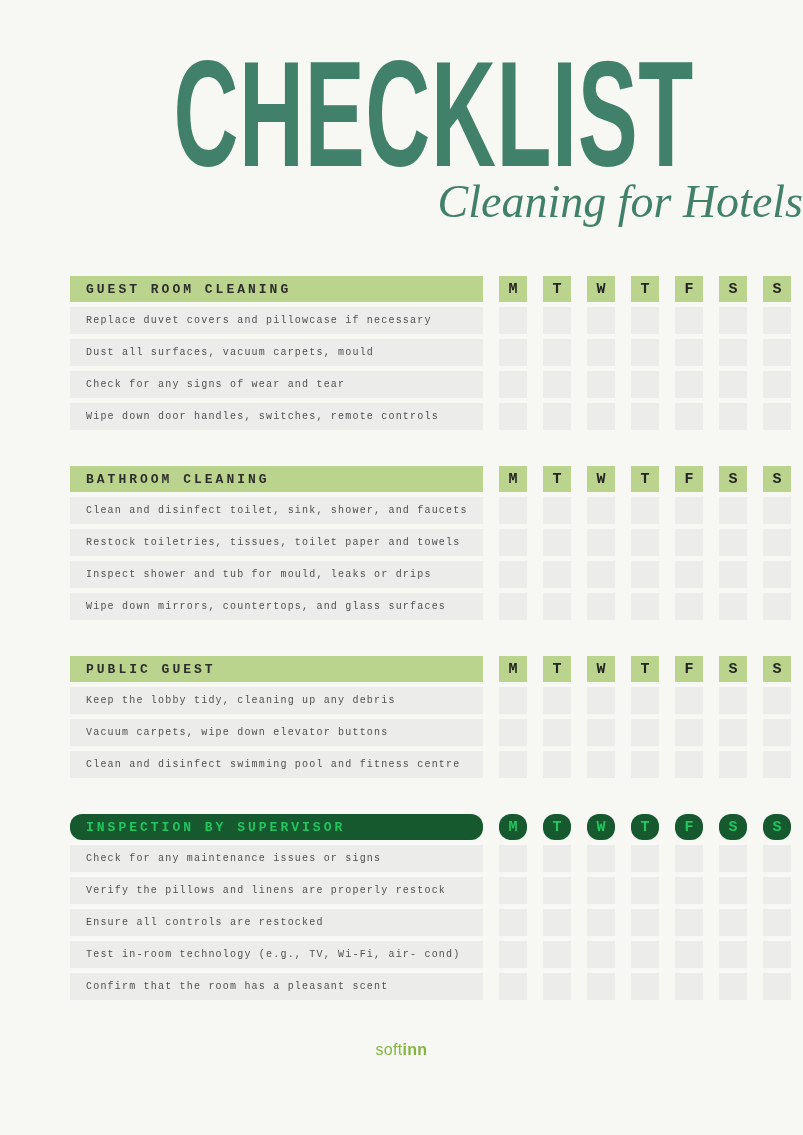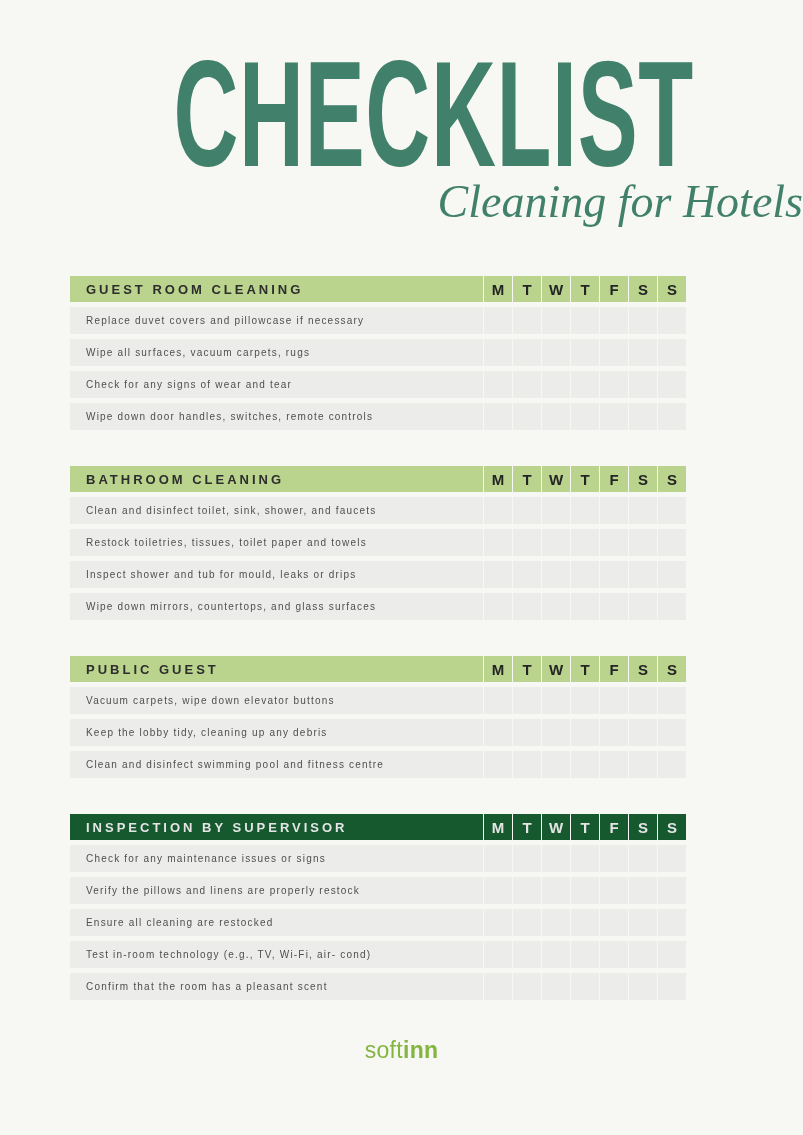--- a/index.html
+++ b/index.html
@@ -33,23 +33,24 @@
     color:var(--teal);
   }
   .sections {
     width:665px;
     margin:44px 0 0 70px;
   }
   .section { margin-bottom:36px; }
   .grid-row {
     display:grid;
     grid-template-columns:413px repeat(7, 28px);
-    column-gap:1px;
+    column-gap:16px;
     margin-bottom:5px;
     box-sizing:border-box;
+    font-family:Liberation Mono, monospace;
   }
   .grid-row:last-child { margin-bottom:0; }
   .hdr-label {
     background:var(--lightgreen);
     height:26px;
     display:flex; align-items:center;
     padding-left:16px;
     box-sizing:border-box;
     font-weight:bold;
     font-size:13px;
@@ -60,21 +61,22 @@
     background:var(--lightgreen);
     height:26px;
     display:flex; align-items:center; justify-content:center;
     font-weight:bold;
     font-size:15px;
     color:#242424;
   }
   .section.dark .hdr-label,
   .section.dark .day-cell {
     background:var(--darkgreen);
-    color:#e5e5e5;
+    color:#22c55e;
+    border-radius:12px;
   }
   .task-label {
     background:var(--rowgray);
     height:27px;
     display:flex; align-items:center;
     padding-left:16px;
     box-sizing:border-box;
     font-size:10px;
     letter-spacing:1.2px;
     color:#4f4f4f;
@@ -82,21 +84,21 @@
     overflow:hidden;
   }
   .cb-cell {
     background:var(--rowgray);
     height:27px;
     cursor:pointer;
   }
   .logo {
     margin-top:19px;
     text-align:center;
-    font-size:23px;
+    font-size:16px;
     line-height:28px;
     color:var(--logogreen);
     letter-spacing:0.3px;
   }
   .logo b { font-weight:bold; }
 </style>
 </head>
 <body style="--teal: #41806b; --lightgreen: #bad48d; --darkgreen: #16592f; --rowgray: #ececeb; --logogreen: #84b541; background: rgb(247, 247, 244);">
 
 <div class="title-wrap">
@@ -120,21 +122,21 @@
         <div class="task-label">Replace duvet covers and pillowcase if necessary</div>
         <div class="cb-cell"></div>
         <div class="cb-cell"></div>
         <div class="cb-cell"></div>
         <div class="cb-cell"></div>
         <div class="cb-cell"></div>
         <div class="cb-cell"></div>
         <div class="cb-cell"></div>
       </div>
       <div class="grid-row">
-        <div class="task-label">Wipe all surfaces, vacuum carpets, rugs</div>
+        <div class="task-label">Dust all surfaces, vacuum carpets, mould</div>
         <div class="cb-cell"></div>
         <div class="cb-cell"></div>
         <div class="cb-cell"></div>
         <div class="cb-cell"></div>
         <div class="cb-cell"></div>
         <div class="cb-cell"></div>
         <div class="cb-cell"></div>
       </div>
       <div class="grid-row">
         <div class="task-label">Check for any signs of wear and tear</div>
@@ -214,31 +216,31 @@
         <div class="hdr-label">PUBLIC GUEST</div>
         <div class="day-cell">M</div>
         <div class="day-cell">T</div>
         <div class="day-cell">W</div>
         <div class="day-cell">T</div>
         <div class="day-cell">F</div>
         <div class="day-cell">S</div>
         <div class="day-cell">S</div>
       </div>
       <div class="grid-row">
+        <div class="task-label">Keep the lobby tidy, cleaning up any debris</div>
+        <div class="cb-cell"></div>
+        <div class="cb-cell"></div>
+        <div class="cb-cell"></div>
+        <div class="cb-cell"></div>
+        <div class="cb-cell"></div>
+        <div class="cb-cell"></div>
+        <div class="cb-cell"></div>
+      </div>
+      <div class="grid-row">
         <div class="task-label">Vacuum carpets, wipe down elevator buttons</div>
-        <div class="cb-cell"></div>
-        <div class="cb-cell"></div>
-        <div class="cb-cell"></div>
-        <div class="cb-cell"></div>
-        <div class="cb-cell"></div>
-        <div class="cb-cell"></div>
-        <div class="cb-cell"></div>
-      </div>
-      <div class="grid-row">
-        <div class="task-label">Keep the lobby tidy, cleaning up any debris</div>
         <div class="cb-cell"></div>
         <div class="cb-cell"></div>
         <div class="cb-cell"></div>
         <div class="cb-cell"></div>
         <div class="cb-cell"></div>
         <div class="cb-cell"></div>
         <div class="cb-cell"></div>
       </div>
       <div class="grid-row">
         <div class="task-label">Clean and disinfect swimming pool and fitness centre</div>
@@ -276,21 +278,21 @@
         <div class="task-label">Verify the pillows and linens are properly restock</div>
         <div class="cb-cell"></div>
         <div class="cb-cell"></div>
         <div class="cb-cell"></div>
         <div class="cb-cell"></div>
         <div class="cb-cell"></div>
         <div class="cb-cell"></div>
         <div class="cb-cell"></div>
       </div>
       <div class="grid-row">
-        <div class="task-label">Ensure all cleaning are restocked</div>
+        <div class="task-label">Ensure all controls are restocked</div>
         <div class="cb-cell"></div>
         <div class="cb-cell"></div>
         <div class="cb-cell"></div>
         <div class="cb-cell"></div>
         <div class="cb-cell"></div>
         <div class="cb-cell"></div>
         <div class="cb-cell"></div>
       </div>
       <div class="grid-row">
         <div class="task-label">Test in-room technology (e.g., TV, Wi-Fi, air- cond)</div>

